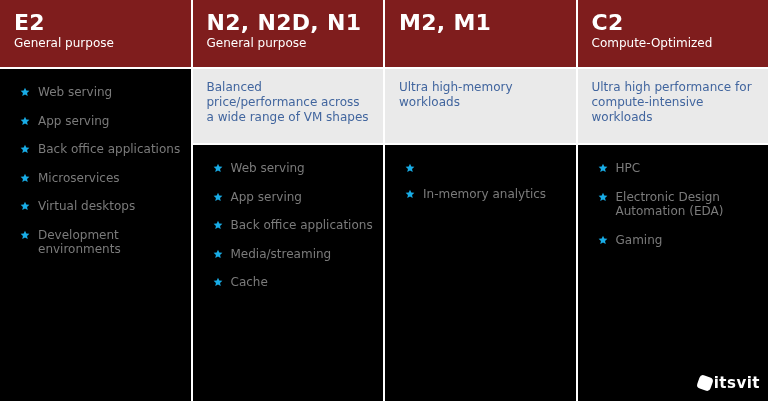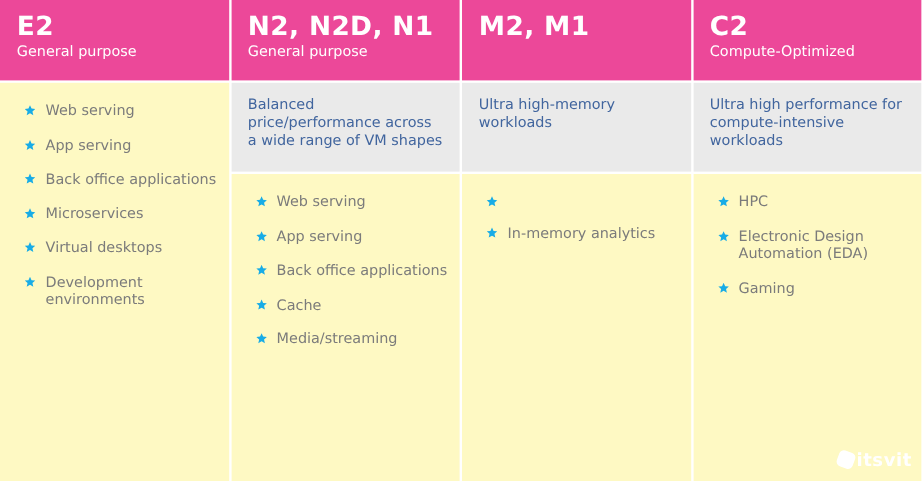--- a/index.html
+++ b/index.html
@@ -14,21 +14,21 @@
   }
   .col {
     flex: 1 1 0;
     display: flex;
     flex-direction: column;
     gap: 2px;
     min-width: 0;
   }
   .col-head {
     height: 67px;
-    background: #ec4899;
+    background: #7f1d1d;
     padding: 10px 0 0 14px;
     color: #ffffff;
   }
   .col-title {
     font-family: "DejaVu Sans", sans-serif;
     font-weight: bold;
     font-size: 22px;
     line-height: 26px;
     letter-spacing: 0.3px;
   }
@@ -40,21 +40,21 @@
   .col-desc {
     height: 74px;
     background: #eaeaea;
     padding: 11px 14px 0 14px;
     color: #41659e;
     font-size: 12px;
     line-height: 15px;
   }
   .col-items {
     flex: 1;
-    background: #fef9c3;
+    background: #000000;
     padding: 16px 10px 0 20px;
     list-style: none;
   }
   .item {
     display: flex;
     align-items: flex-start;
     margin-bottom: 14px;
     color: #7b7b7b;
     font-size: 12px;
     line-height: 14.5px;
@@ -174,29 +174,29 @@
             </svg>
           </span>
           <span>Back office applications</span>
         </li>
       <li class="item">
           <span class="star">
             <svg viewBox="0 0 24 24">
               <path fill="#18ace6" d="M12 1.5l3.1 6.9 7.4.7-5.6 5 1.7 7.4L12 17.7l-6.6 3.8 1.7-7.4-5.6-5 7.4-.7z"></path>
             </svg>
           </span>
+          <span>Media/streaming</span>
+        </li>
+      <li class="item">
+          <span class="star">
+            <svg viewBox="0 0 24 24">
+              <path fill="#18ace6" d="M12 1.5l3.1 6.9 7.4.7-5.6 5 1.7 7.4L12 17.7l-6.6 3.8 1.7-7.4-5.6-5 7.4-.7z"></path>
+            </svg>
+          </span>
           <span>Cache</span>
-        </li>
-      <li class="item">
-          <span class="star">
-            <svg viewBox="0 0 24 24">
-              <path fill="#18ace6" d="M12 1.5l3.1 6.9 7.4.7-5.6 5 1.7 7.4L12 17.7l-6.6 3.8 1.7-7.4-5.6-5 7.4-.7z"></path>
-            </svg>
-          </span>
-          <span>Media/streaming</span>
         </li>
     </ul>
   </div>
 
   <div class="col">
     <div class="col-head">
       <div class="col-title">M2, M1</div>
     </div>
     <div class="col-desc">Ultra high-memory workloads</div>
     <ul class="col-items">

